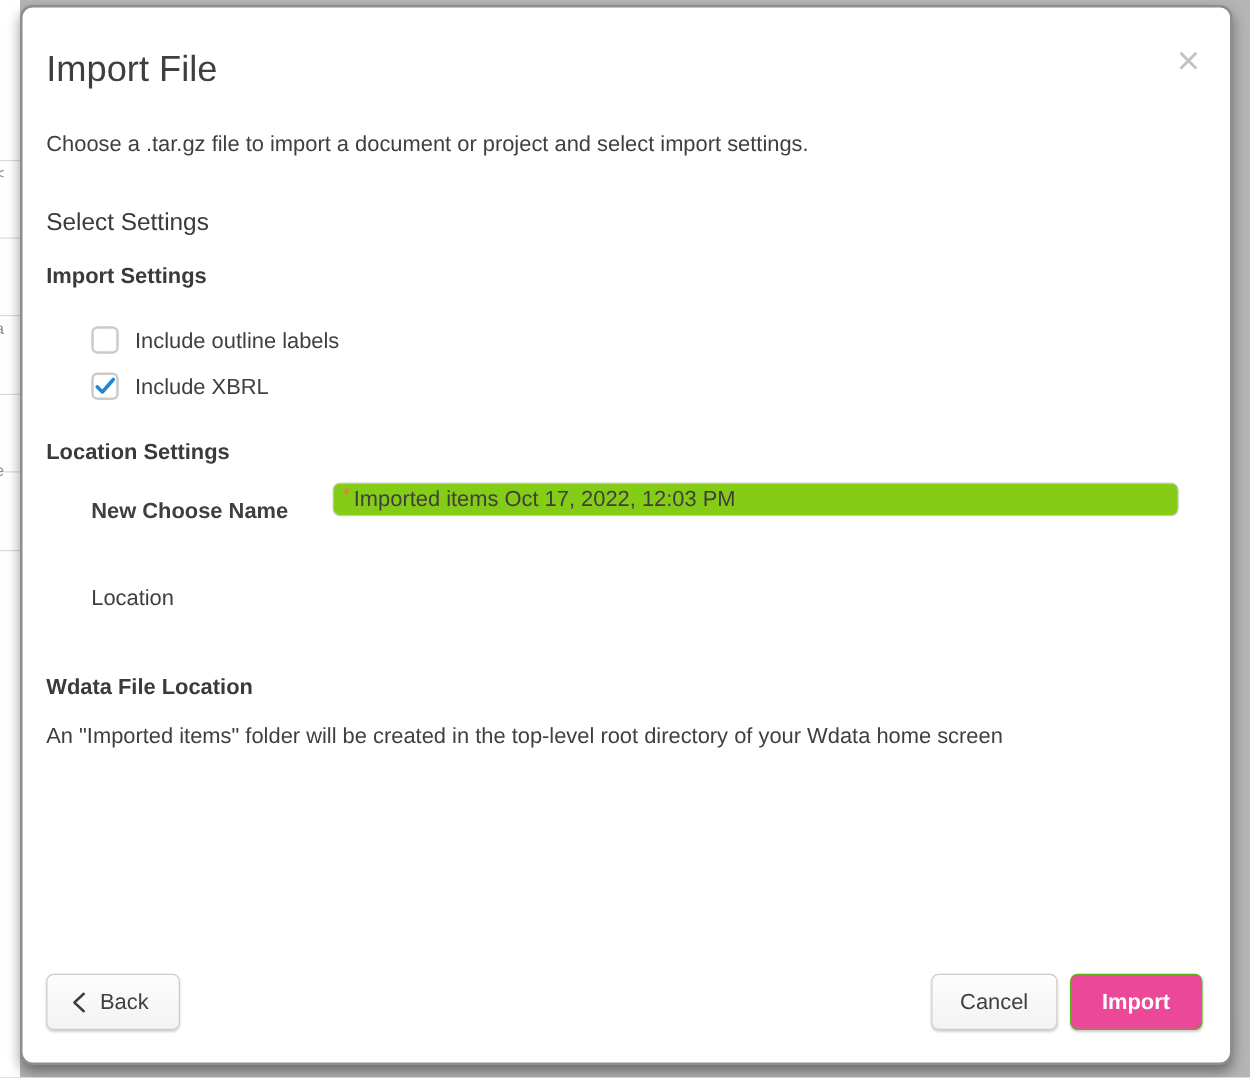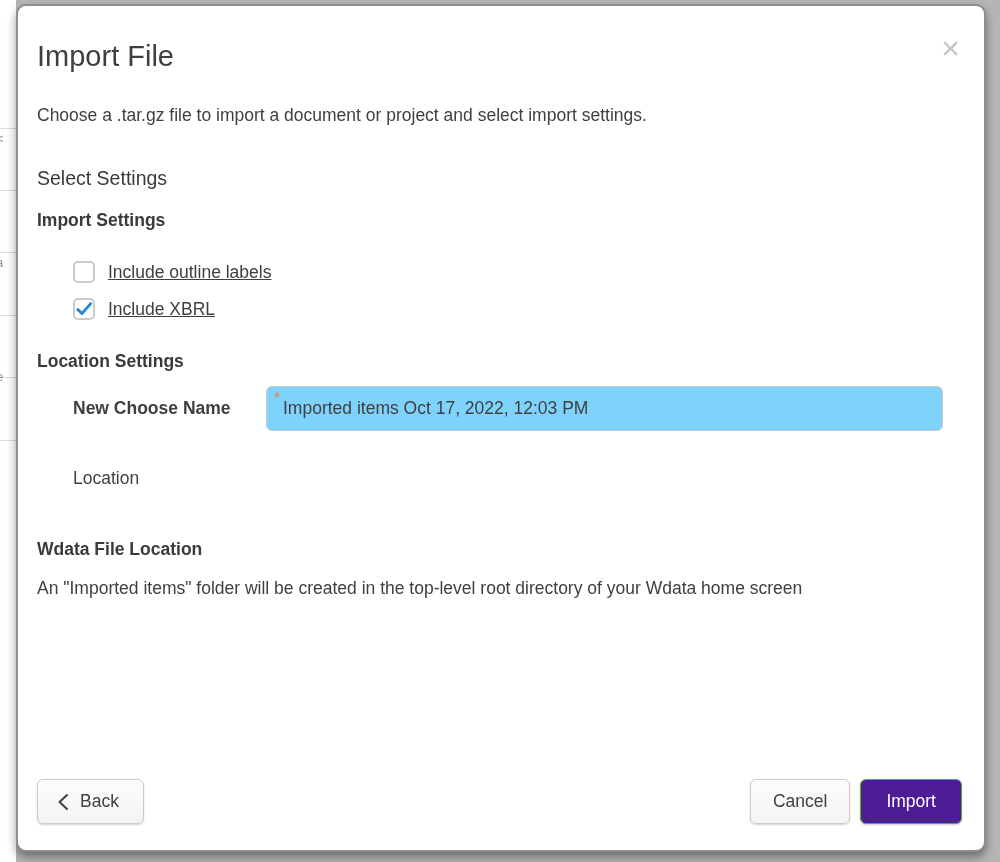--- a/index.html
+++ b/index.html
@@ -37,21 +37,21 @@
   }
   .desc { margin-top:29px; font-size:17.5px; line-height:24px; color:#3f3f3f; }
   .h-select { margin-top:38px; font-size:19.5px; font-weight:400; line-height:26px; color:#3a3a3a; }
   .h-bold  { font-size:17.5px; font-weight:700; line-height:24px; color:#3a3a3a; }
   .h-import { margin-top:17px; }
   .h-location { margin-top:28px; }
   .h-wdata { margin-top:36px; }
 
   
   .cb-group { margin-top:28px; padding-left:36px; }
-  .cb-row { display:flex; align-items:center; margin-bottom:13px; height:24px; cursor:pointer;text-decoration:underline; }
+  .cb-row { display:flex; align-items:center; margin-bottom:13px; height:24px; cursor:pointer; }
   .cb-row.gap-big { margin-top:23px; }
   .cb-box {
     width:22px; height:22px; border:2px solid #cbcbcb; border-radius:5px;
     background:#fff; display:inline-flex; align-items:center; justify-content:center;
     flex:0 0 auto;
   }
   .cb-box svg { display:none; width:20px; height:20px; overflow:visible; }
   .cb-box.checked svg { display:block; }
   .cb-box.focused { border-color:#7cc3f7; }
   .cb-label { margin-left:13px; font-size:17.5px; color:#3f3f3f; }
@@ -62,22 +62,22 @@
   }
 
   
   .field-row { display:flex; align-items:center; padding-left:36px; height:45px; }
   .row-folder { margin-top:13px; }
   .row-location { margin-top:25px; }
   .field-label { width:193px; flex:0 0 auto; font-size:17.5px; color:#3f3f3f; }
   .field-label.bold { font-weight:700; }
   .input-wrap { position:relative; flex:1; height:45px; }
   .text-input {
-    width:100%; height:45px; border:1px solid #cacaca; border-radius:6px;
-    background:#7dd3fc; font-family:inherit; font-size:17.5px; color:#3f3f3f;
+    width:100%; height:27px; border:1px solid #cacaca; border-radius:6px;
+    background:#84cc16; font-family:inherit; font-size:17.5px; color:#3f3f3f;
     padding:0 16px 0 16px; outline:none;
   }
   .req-star { position:absolute; left:8px; top:2px; color:#e87b33; font-size:15px; }
   .dropdown {
     position:relative; flex:1; height:45px; border:1px solid #c8c8c8; border-radius:6px;
     background:#f7f7f7; display:flex; align-items:center; padding:0 16px; cursor:pointer;
     box-shadow:0 1px 1px rgba(0,0,0,0.05);
   }
   .dropdown-value { font-size:17.5px; color:#3f3f3f; }
   .caret {
@@ -98,23 +98,24 @@
     background:linear-gradient(#fdfdfd,#f3f3f3);
     box-shadow:0 1px 2px rgba(0,0,0,0.18);
     font-family:inherit; font-size:17.5px; color:#3f3f3f;
     display:inline-flex; align-items:center; justify-content:center;
     padding:0 22px; cursor:pointer;
   }
   .btn-back { padding:0 24px 0 18px; }
   .btn-back svg { margin-right:10px; }
   .right-group { display:flex; gap:10px; }
   .btn-import {
-    background:#4c1d95; border:1px solid #5fb319; color:#ffffff;
+    background:#ec4899; border:1px solid #5fb319; color:#ffffff;
     box-shadow:0 1px 2px rgba(0,0,0,0.2);
     padding:0 25px;
+    font-weight:bold;
   }
 </style>
 </head>
 <body>
 
 <div class="backdrop-left">
   <div class="backdrop-line" style="top:128px"></div>
   <div class="backdrop-line" style="top:190px"></div>
   <div class="backdrop-line" style="top:252px"></div>
   <div class="backdrop-line" style="top:315px"></div>

